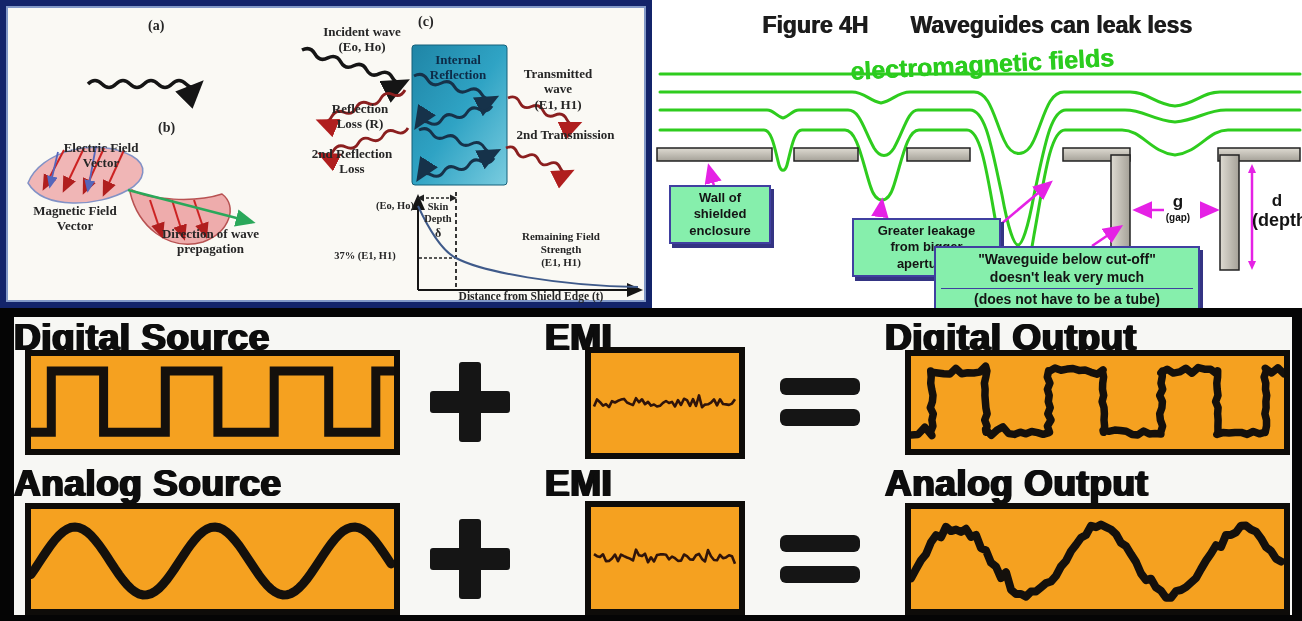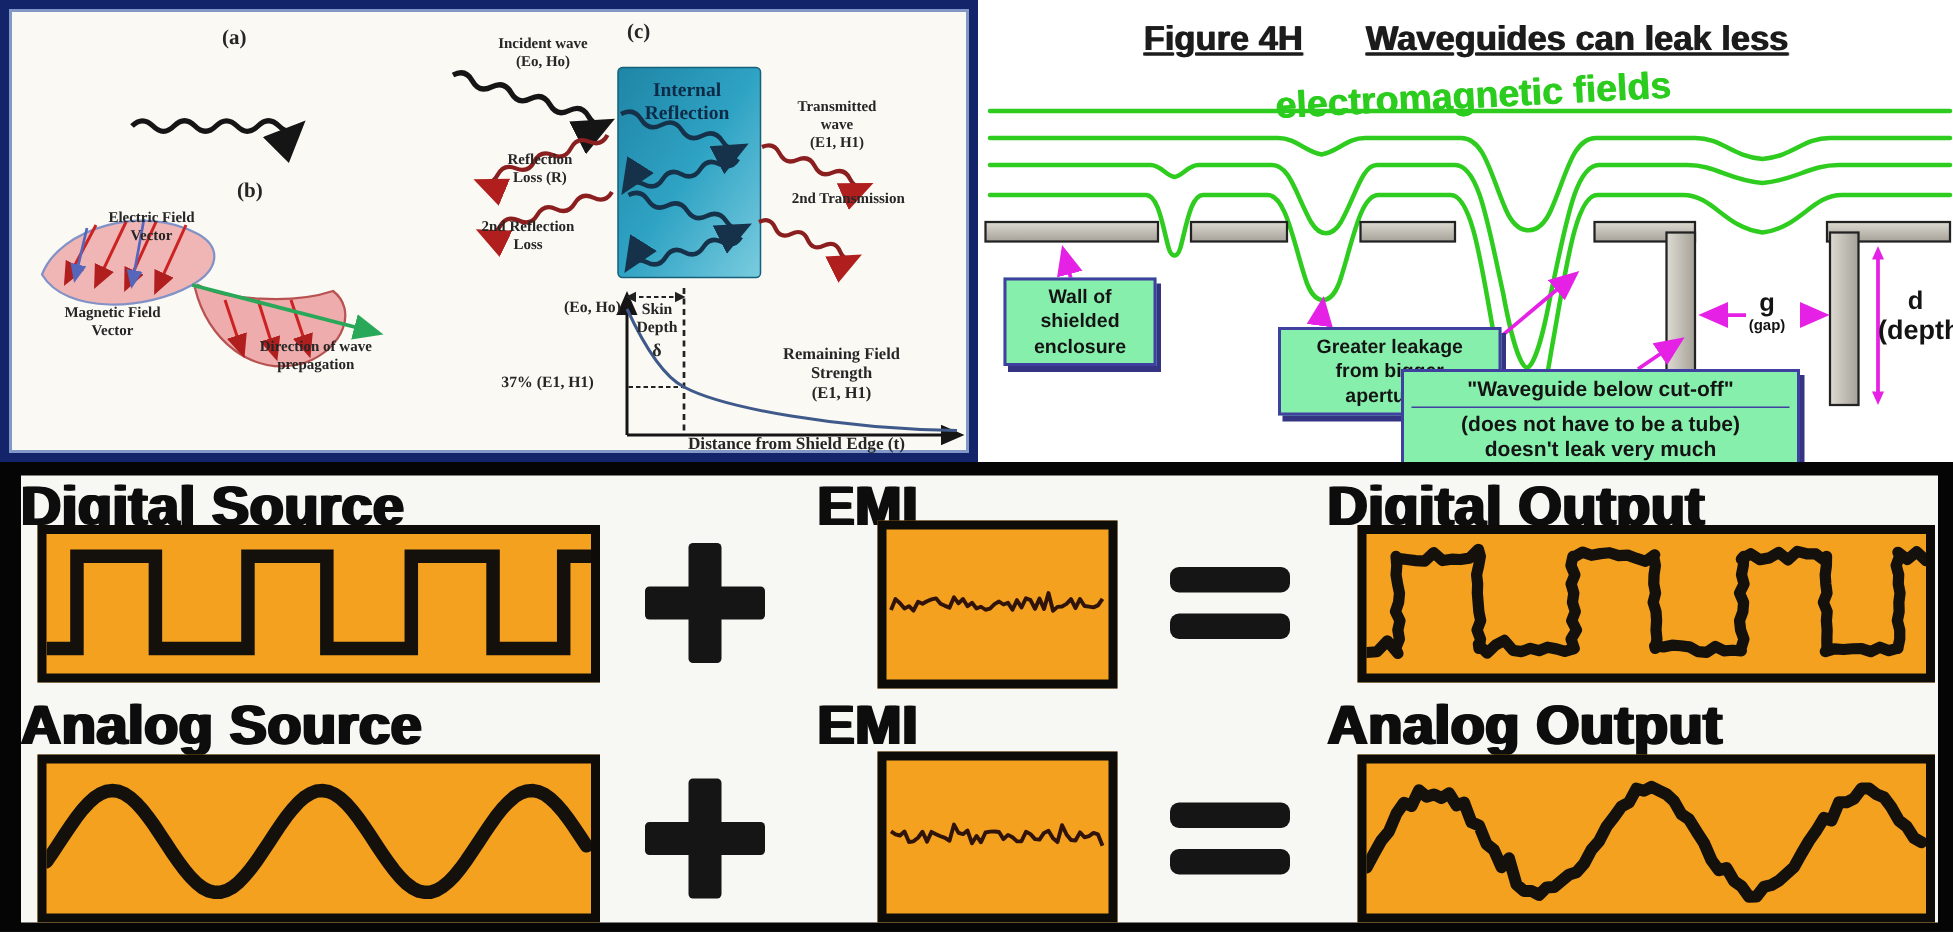--- a/index.html
+++ b/index.html
@@ -5,27 +5,27 @@
   html,body{margin:0;padding:0;background:#222;}
   .canvas{position:relative;width:1302px;height:621px;background:#000;overflow:hidden;
           font-family:"Liberation Sans",sans-serif;}
   
   .panel-a{position:absolute;left:0;top:0;width:652px;height:308px;}
   .pa-frame{position:absolute;inset:0;border:6px solid #13246a;
             box-shadow:inset 0 0 0 2px #8299c7;background:#faf9f4;box-sizing:border-box;}
   .panel-a svg{position:absolute;inset:0;width:100%;height:100%;}
   .t{position:absolute;}
   .ser{font-family:"Liberation Serif",serif;font-weight:700;color:#262626;
-       font-size:10px;line-height:1.18;text-align:center;}
+       font-size:13px;line-height:1.18;text-align:center;}
   
   .panel-b{position:absolute;left:652px;top:0;width:650px;height:308px;background:#ffffff;}
   .panel-b svg{position:absolute;inset:0;width:100%;height:100%;}
   .pb-title{position:absolute;left:40px;right:40px;top:12px;display:flex;justify-content:center;
             gap:42px;font-size:23px;font-weight:800;color:#1c1c1c;
-            text-shadow:0.8px 0 currentColor;text-decoration:underline;}
+            text-shadow:0.8px 0 currentColor;}
   .em-fields{position:absolute;left:130px;top:50px;width:400px;text-align:center;
              color:#2bcc1e;font-size:25px;font-weight:800;transform:rotate(-3deg);
              text-shadow:0.6px 0 currentColor;}
   .ylab{position:absolute;background:#86efac;border:2px solid #4040a0;
         box-shadow:3px 4px 0 #343483;font:700 13px/1.25 "Liberation Sans",sans-serif;
         text-align:center;padding:3px 5px;color:#141414;}
   .bwlab{position:absolute;font-weight:800;color:#141414;text-align:center;line-height:1.1;}
   
   .panel-c{position:absolute;left:0;top:308px;width:1302px;height:313px;background:#050505;}
   .pc-white{position:absolute;left:14px;top:9px;right:10px;bottom:6px;background:#f7f7f4;}
@@ -227,22 +227,22 @@
       <div>shielded</div>
       <div>enclosure</div>
     </div>
     <div class="ylab" style="left:200px;top:218px;width:135px">
       <div>Greater leakage</div>
       <div>from bigger</div>
       <div>apertures</div>
     </div>
     <div class="ylab" style="left:282px;top:246px;width:252px;font-size:14px">
       <div>"Waveguide below cut-off"</div>
+      <div>doesn't leak very much</div>
       <div style="border-top:1.5px solid #4040a0;margin-top:2px;padding-top:2px">(does not have to be a tube)</div>
-      <div>doesn't leak very much</div>
     </div>
     <div class="bwlab" style="left:505px;top:193px;width:42px">
       <div style="font-size:17px">g</div>
       <div style="font-size:10px">(gap)</div>
     </div>
     <div class="bwlab" style="left:600px;top:192px;width:50px">
       <div style="font-size:17px">d</div>
       <div style="font-size:18px">(depth)</div>
     </div>
   </div>

